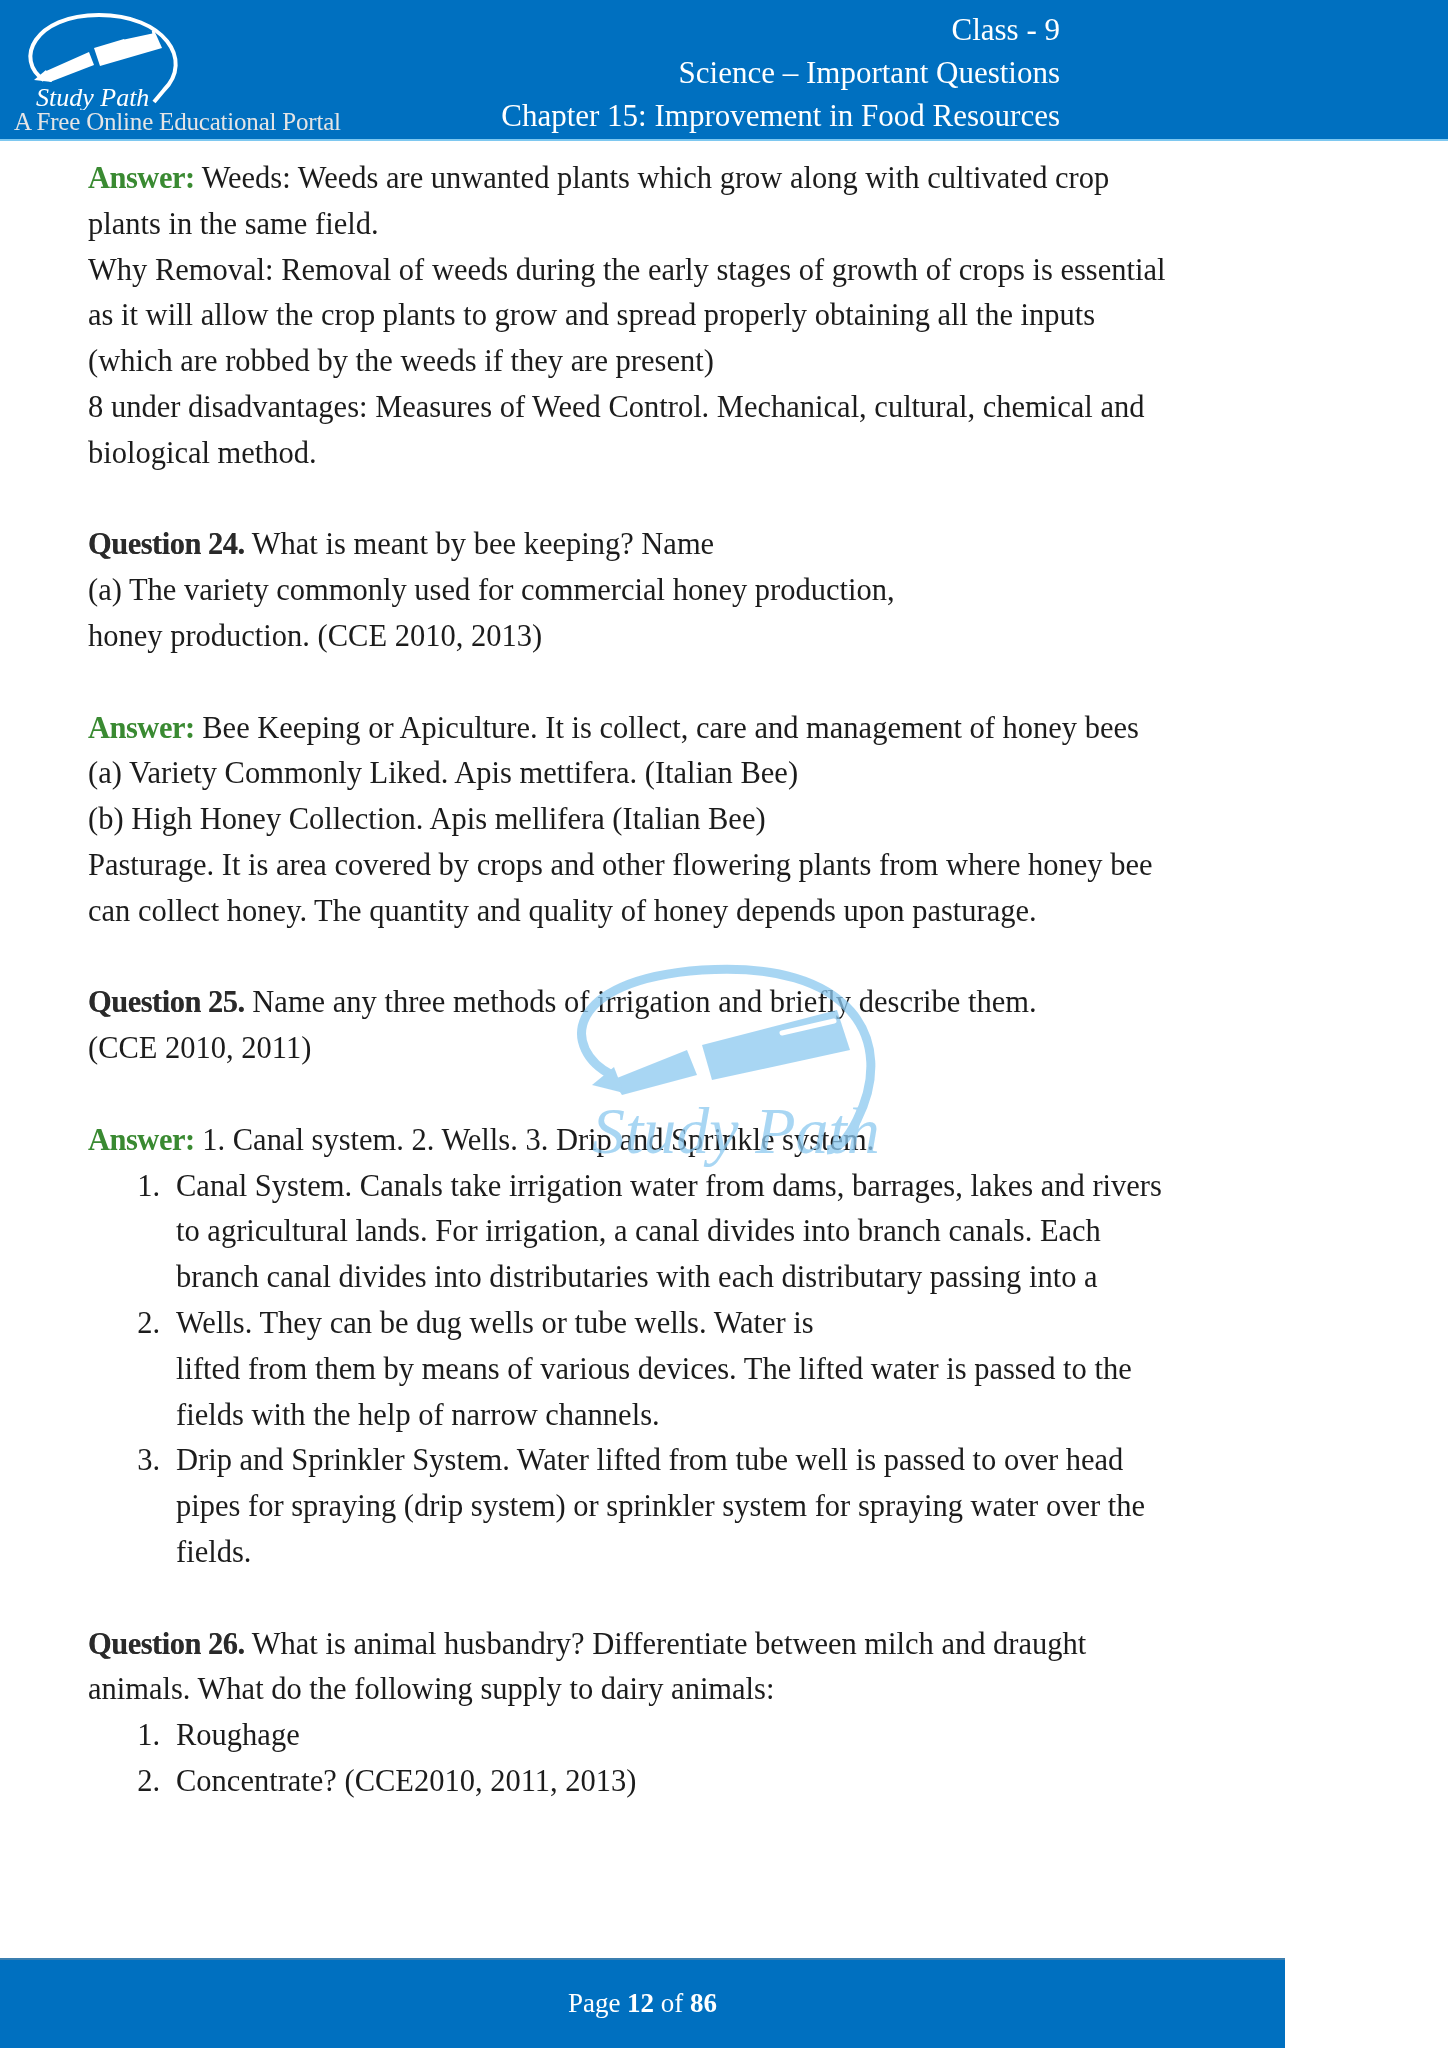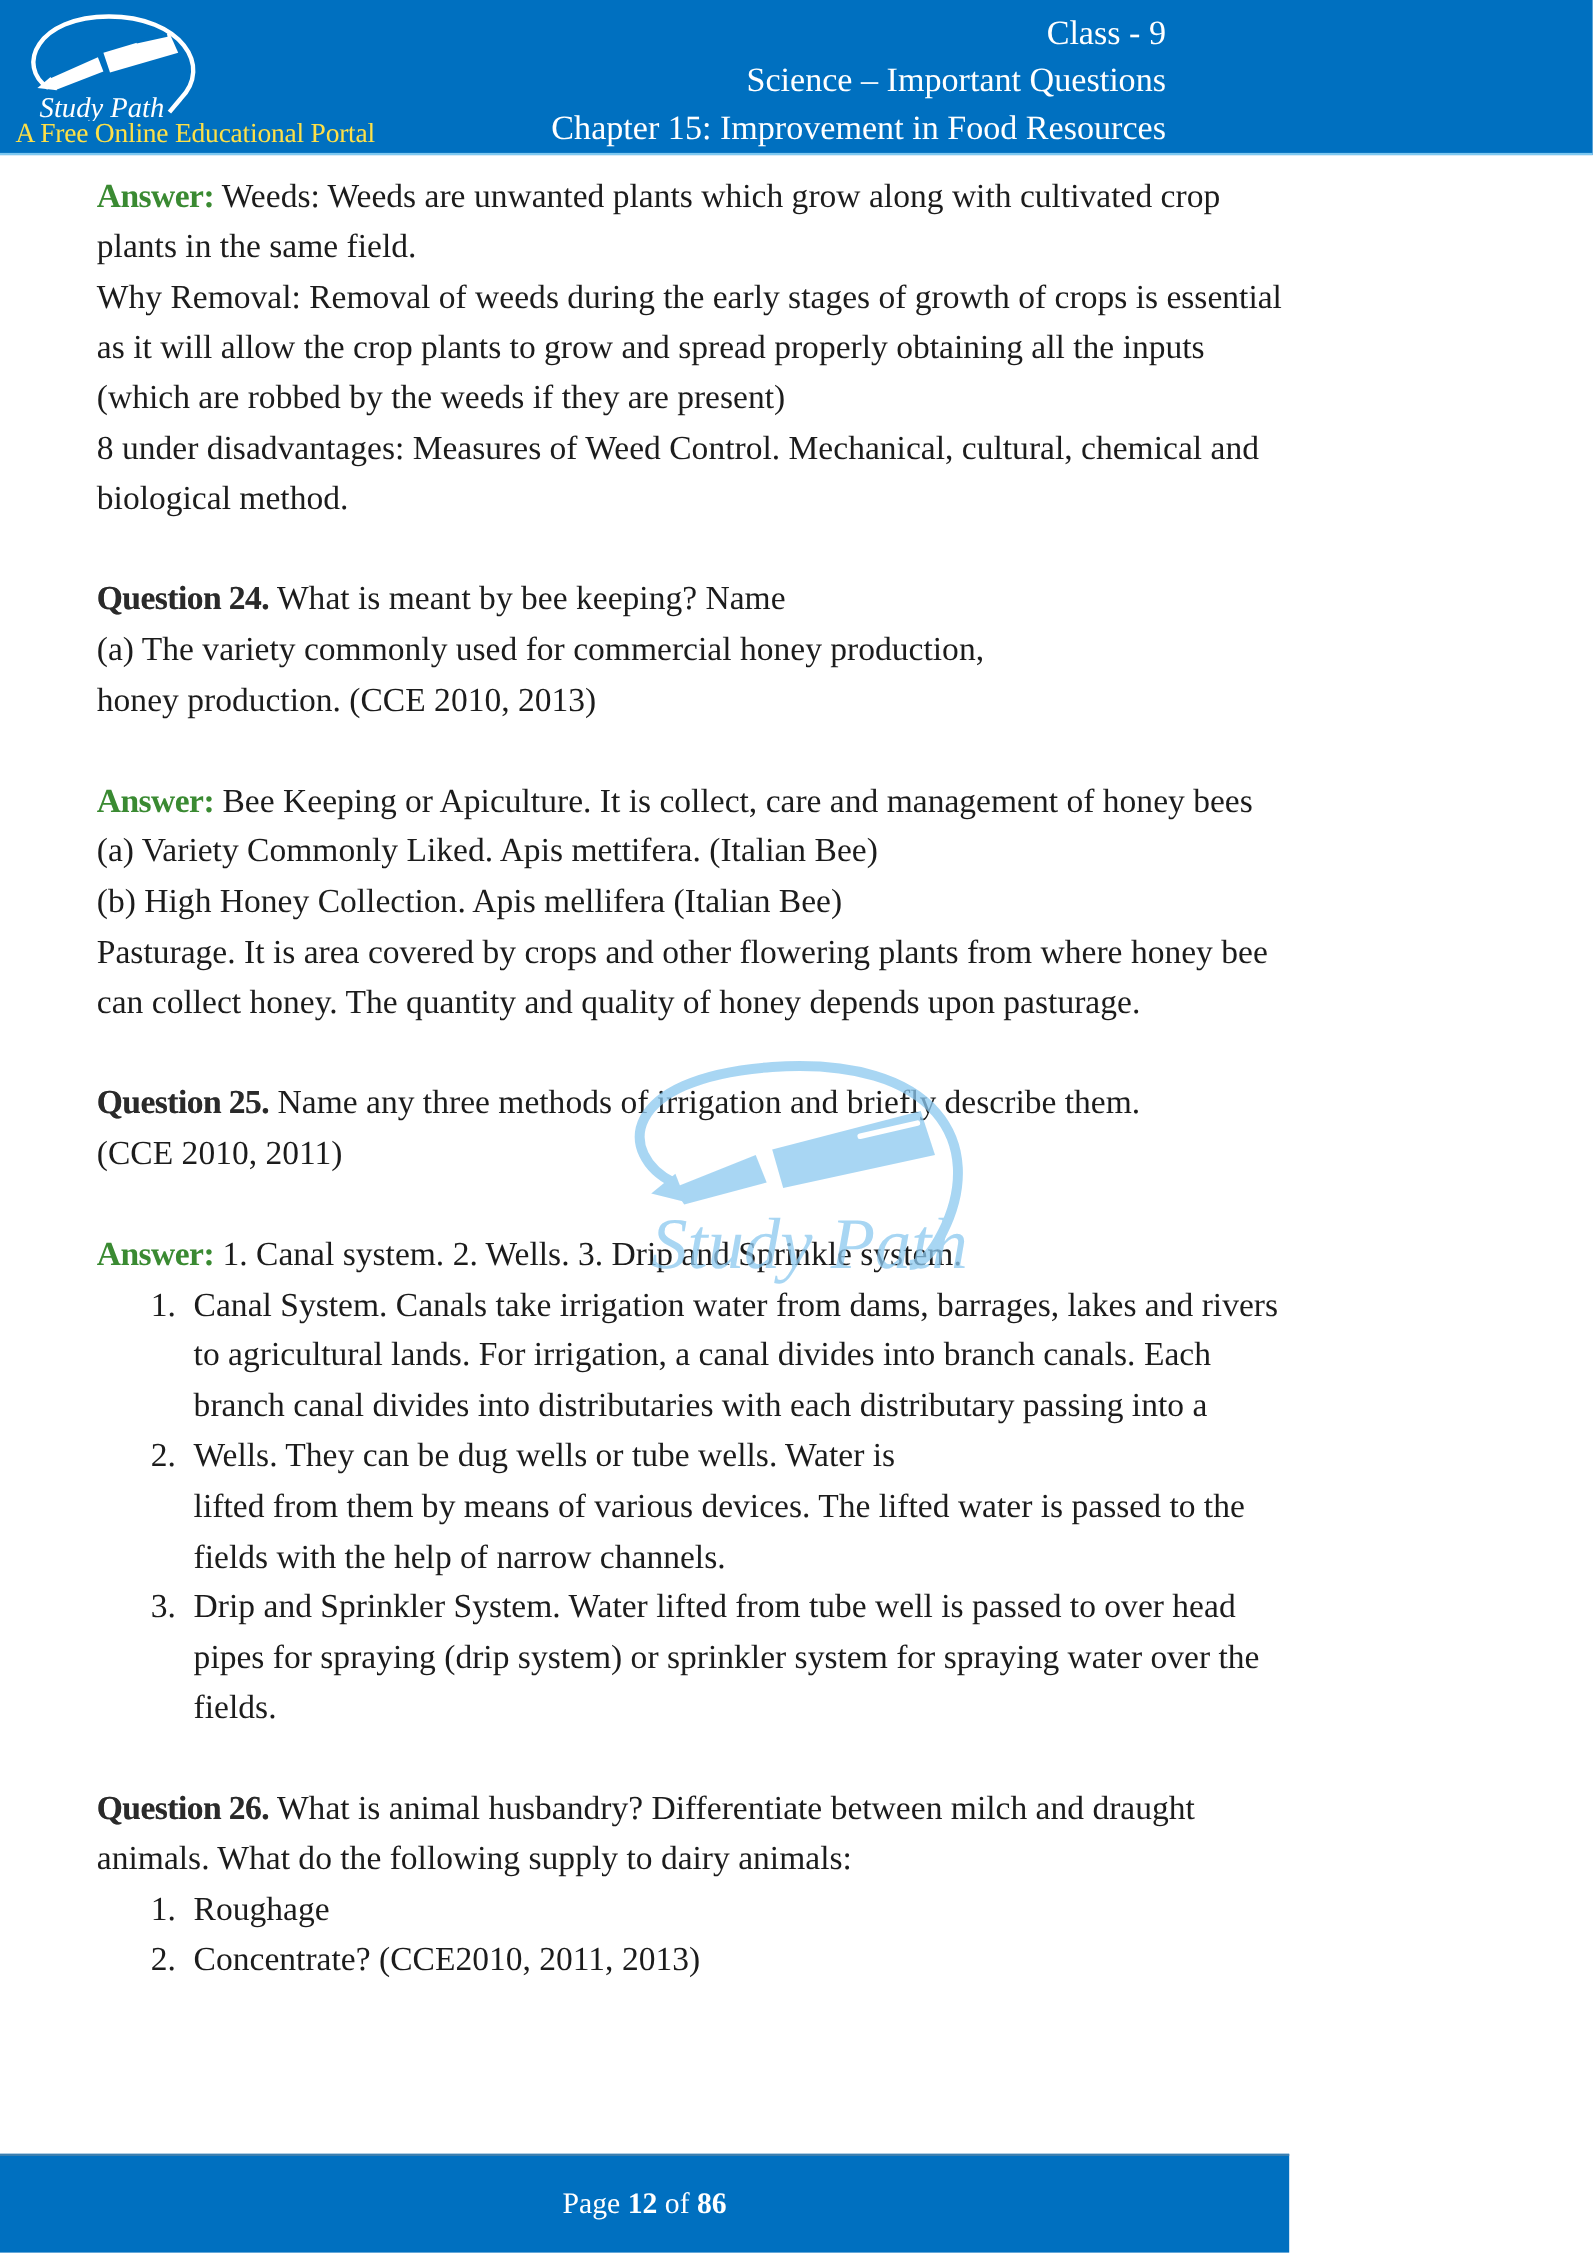--- a/index.html
+++ b/index.html
@@ -8,21 +8,21 @@
 
     .header {
       position: absolute; left: 0; top: 0; width: 1448px; height: 141px;
       background: #0070c0; border-bottom: 2px solid #7ec8f0;
       color: #ffffff;
     }
     .logo { position: absolute; left: 14px; top: 10px; width: 170px; height: 100px; }
     .logo svg { width: 170px; height: 100px; }
     .tagline {
       position: absolute; left: 14px; top: 108px;
-      font-family: "Liberation Serif", serif; font-size: 25px; color: #fde047; white-space: nowrap;
+      font-family: "Liberation Serif", serif; font-size: 25px; color: #e5e5e5; white-space: nowrap;
       letter-spacing: -0.2px;
     }
     .header-titles {
       position: absolute; left: 390px; width: 670px; top: 8px; text-align: right;
       font-family: "Liberation Serif", serif; font-size: 31px; line-height: 43px; color: #ffffff;
     }
     .header-titles div { white-space: nowrap; }
 
     .content {
       position: absolute; left: 88px; top: 156px; width: 1280px;
@@ -37,21 +37,21 @@
     .oitem { display: flex; }
     .onum { width: 88px; text-align: right; padding-right: 16px; flex-shrink: 0; }
     .obody { flex: 1; }
 
     .watermark {
       position: absolute; left: 552px; top: 955px; width: 340px; height: 215px;
       opacity: 0.75; pointer-events: none;
     }
 
     .footer {
-      position: absolute; left: 0; top: 1958px; width: 1172px; height: 90px;
+      position: absolute; left: 0; top: 1958px; width: 1285px; height: 90px;
       background: #0070c0; border-top: 2px solid #3b7fb0;
       text-align: center; color: #ffffff;
       font-family: "Liberation Serif", serif; font-size: 27px; line-height: 86px;
     }
     .footer b { font-weight: bold; }
   </style>
 </head>
 <body>
 
 <div class="header">

